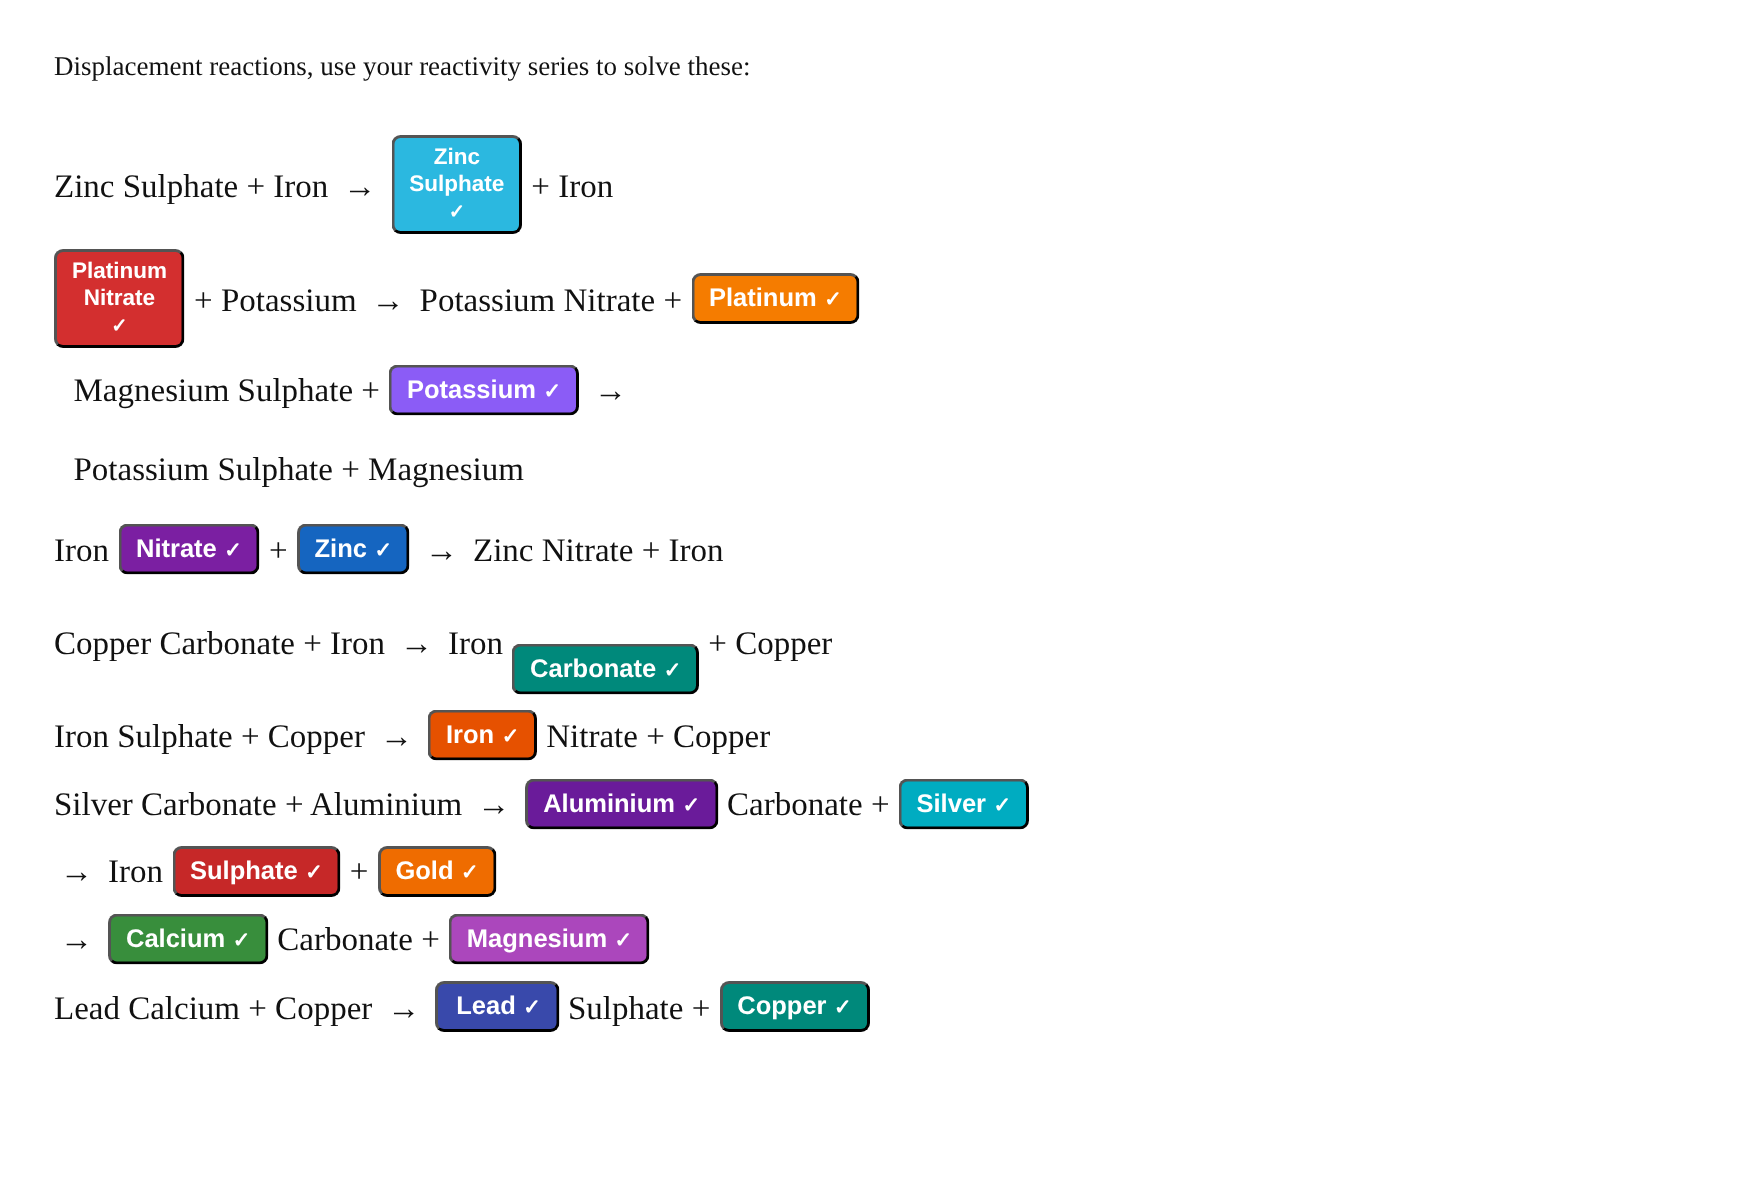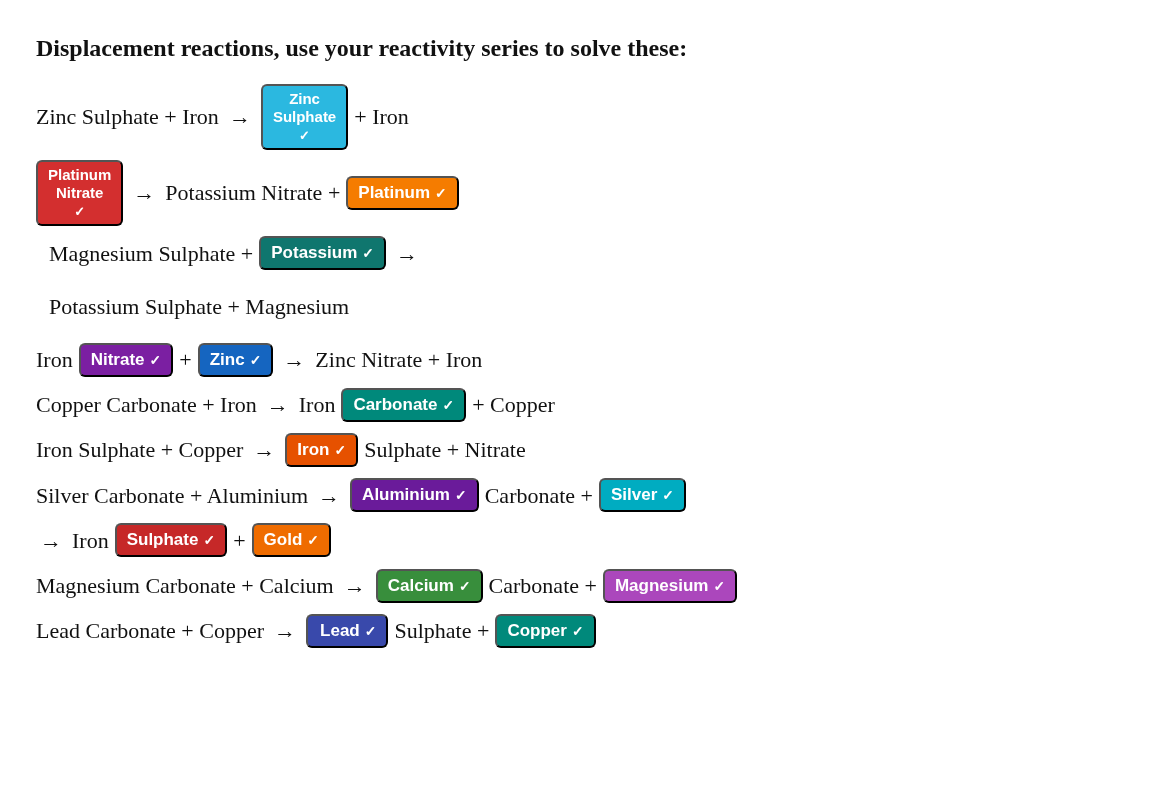--- a/index.html
+++ b/index.html
@@ -5,24 +5,23 @@
     * { box-sizing: border-box; margin: 0; padding: 0; }
     body {
       background: #fff;
       font-family: Georgia, 'Times New Roman', serif;
       font-size: 22px;
       color: #111;
       padding: 32px 36px;
       max-width: 1176px;
     }
     .title {
-      font-size: 24px;
-      margin-bottom: 18px;
+      font-size: 18px;
+      margin-bottom: 33px;
       line-height: 1.4;
-      font-weight: bold;
     }
     .reaction-line {
       display: flex;
       align-items: center;
       flex-wrap: wrap;
       margin-bottom: 10px;
       line-height: 1.6;
       gap: 6px;
     }
     .reaction-line.extra-gap {
@@ -53,21 +52,21 @@
       min-height: 34px;
     }
     .badge .check {
       margin-left: 5px;
       font-size: 14px;
     }
     .orange { background-color: #f57c00; }
     .green { background-color: #2e7d32; }
     .purple { background-color: #7b1fa2; }
     .blue { background-color: #1565c0; }
-    .teal { background-color: #00897b; }
+    .teal { background-color: #00897b; margin-top: 35px; }
     .orange2 { background-color: #e65100; }
     .violet { background-color: #6a1b9a; }
     .cyan2 { background-color: #00acc1; }
     .crimson { background-color: #c62828; }
     .amber { background-color: #ef6c00; }
     .green2 { background-color: #388e3c; }
     .lavender { background-color: #ab47bc; }
     .indigo { background-color: #3949ab; padding-left: 12px; }
     .teal2 { background-color: #00897b; text-align: right; }
 
@@ -99,27 +98,28 @@
         <span class="arrow">→</span>
         <button class="multiline-badge" style="background-color: rgb(43, 184, 224);">
           <span style="text-align: center;"><div>Zinc</div><div>Sulphate</div><span class="check" style="font-size: 13px;"> ✓</span></span>
         </button>
         <span class="text-part">+ Iron</span>
       </div>
       <div class="reaction-line">
         <button class="multiline-badge" style="background-color: rgb(211, 47, 47);">
           <span style="text-align: center;"><div>Platinum</div><div>Nitrate</div><span class="check" style="font-size: 13px;"> ✓</span></span>
         </button>
+        <span class="text-part">+ Potassium</span>
         <span class="arrow">→</span>
         <span class="text-part">Potassium Nitrate +</span>
         <button class="badge orange" style="background-color: rgb(245, 124, 0);">Platinum<span class="check"> ✓</span></button>
       </div>
       <div class="reaction-line extra-gap">
         <span class="text-part">Magnesium Sulphate +</span>
-        <button class="badge green" style="background-color: #0f766e;">Potassium<span class="check"> ✓</span></button>
+        <button class="badge green" style="background-color: #8b5cf6;">Potassium<span class="check"> ✓</span></button>
         <span class="arrow">→</span>
       </div>
       <div class="reaction-line extra-gap">
         <span class="text-part">Potassium Sulphate + Magnesium</span>
       </div>
       <div class="reaction-line">
         <span class="text-part">Iron</span>
         <button class="badge purple" style="background-color: rgb(123, 31, 162);">Nitrate<span class="check"> ✓</span></button>
         <span class="text-part">+</span>
         <button class="badge blue" style="background-color: rgb(21, 101, 192);">Zinc<span class="check"> ✓</span></button>
@@ -130,44 +130,43 @@
         <span class="text-part">Copper Carbonate + Iron</span>
         <span class="arrow">→</span>
         <span class="text-part">Iron</span>
         <button class="badge teal" style="background-color: rgb(0, 137, 123);">Carbonate<span class="check"> ✓</span></button>
         <span class="text-part">+ Copper</span>
       </div>
       <div class="reaction-line">
         <span class="text-part">Iron Sulphate + Copper</span>
         <span class="arrow">→</span>
         <button class="badge orange2" style="background-color: rgb(230, 81, 0);">Iron<span class="check"> ✓</span></button>
-        <span class="text-part">Sulphate + Nitrate</span>
+        <span class="text-part">Nitrate + Copper</span>
       </div>
       <div class="reaction-line">
         <span class="text-part">Silver Carbonate + Aluminium</span>
         <span class="arrow">→</span>
         <button class="badge violet" style="background-color: rgb(106, 27, 154);">Aluminium<span class="check"> ✓</span></button>
         <span class="text-part">Carbonate +</span>
         <button class="badge cyan2" style="background-color: rgb(0, 172, 193);">Silver<span class="check"> ✓</span></button>
       </div>
       <div class="reaction-line">
         <span class="arrow">→</span>
         <span class="text-part">Iron</span>
         <button class="badge crimson" style="background-color: rgb(198, 40, 40);">Sulphate<span class="check"> ✓</span></button>
         <span class="text-part">+</span>
         <button class="badge amber" style="background-color: rgb(239, 108, 0);">Gold<span class="check"> ✓</span></button>
       </div>
       <div class="reaction-line">
-        <span class="text-part">Magnesium Carbonate + Calcium</span>
         <span class="arrow">→</span>
         <button class="badge green2" style="background-color: rgb(56, 142, 60);">Calcium<span class="check"> ✓</span></button>
         <span class="text-part">Carbonate +</span>
         <button class="badge lavender" style="background-color: rgb(171, 71, 188);">Magnesium<span class="check"> ✓</span></button>
       </div>
       <div class="reaction-line">
-        <span class="text-part">Lead Carbonate + Copper</span>
+        <span class="text-part">Lead Calcium + Copper</span>
         <span class="arrow">→</span>
         <button class="badge indigo" style="background-color: rgb(57, 73, 171);">Lead<span class="check"> ✓</span></button>
         <span class="text-part">Sulphate +</span>
         <button class="badge teal2" style="background-color: rgb(0, 137, 123);">Copper<span class="check"> ✓</span></button>
       </div>
     </div>
 </div>
 
 </body></html>

